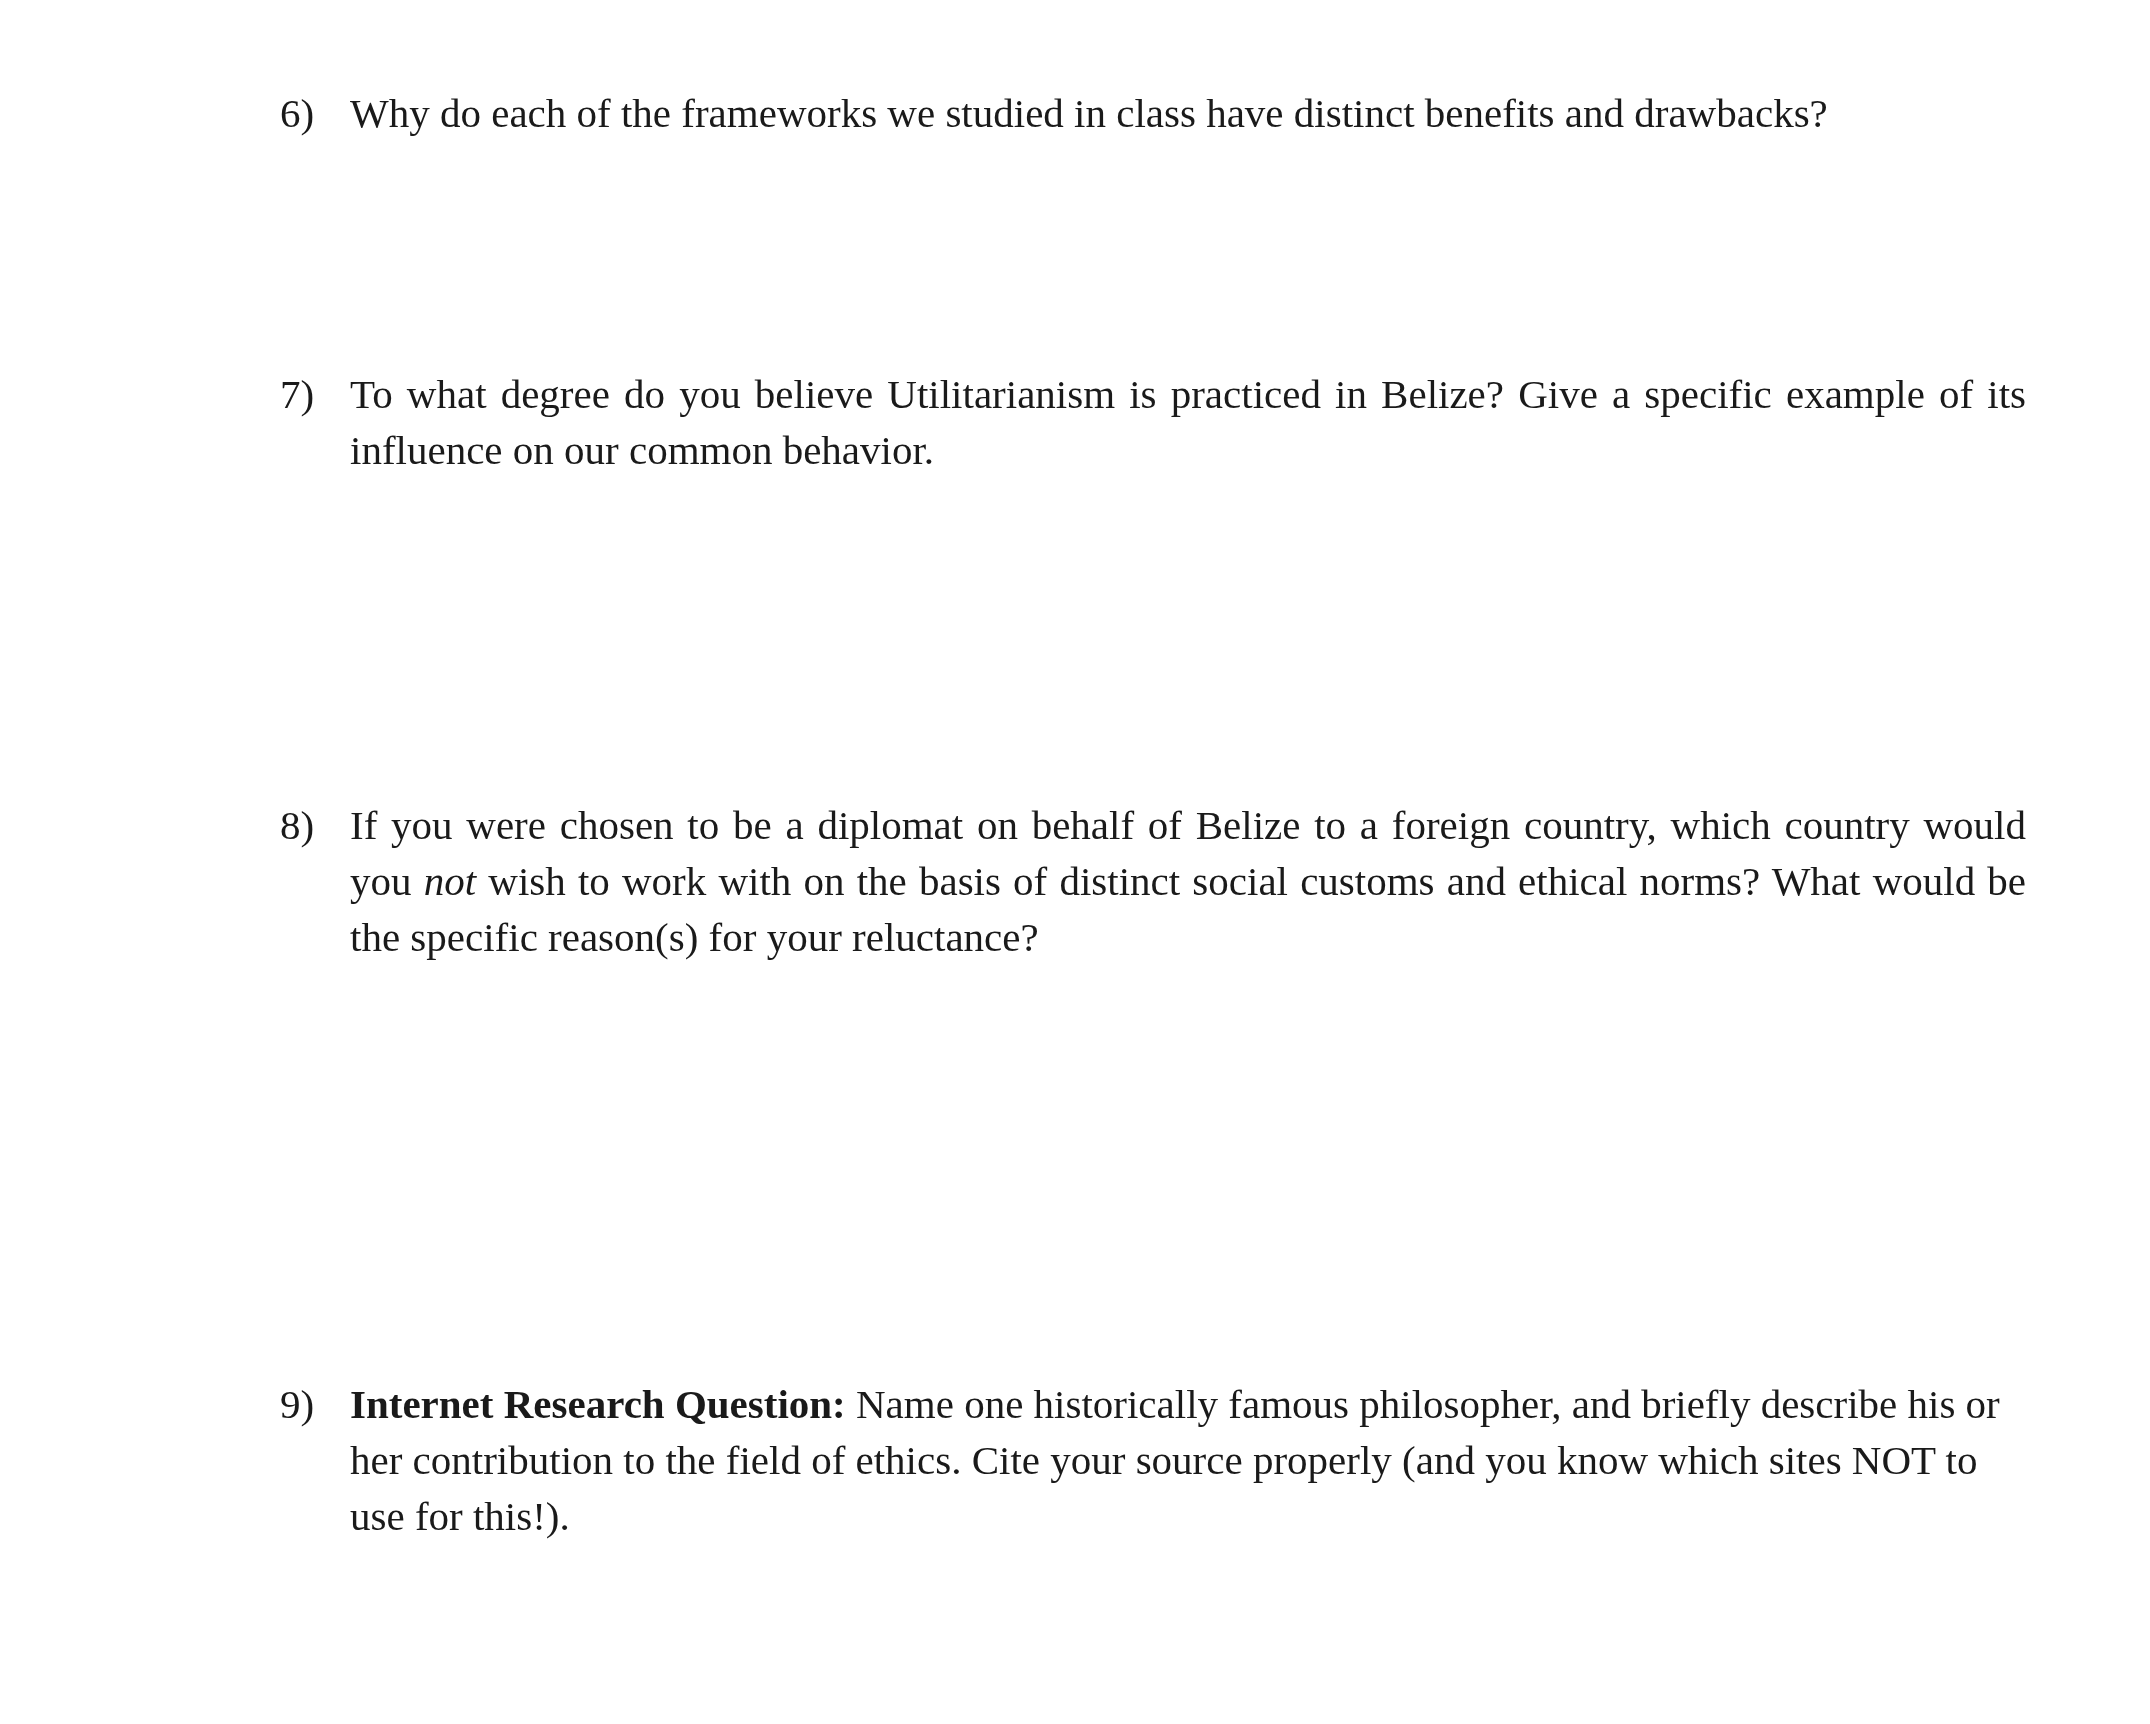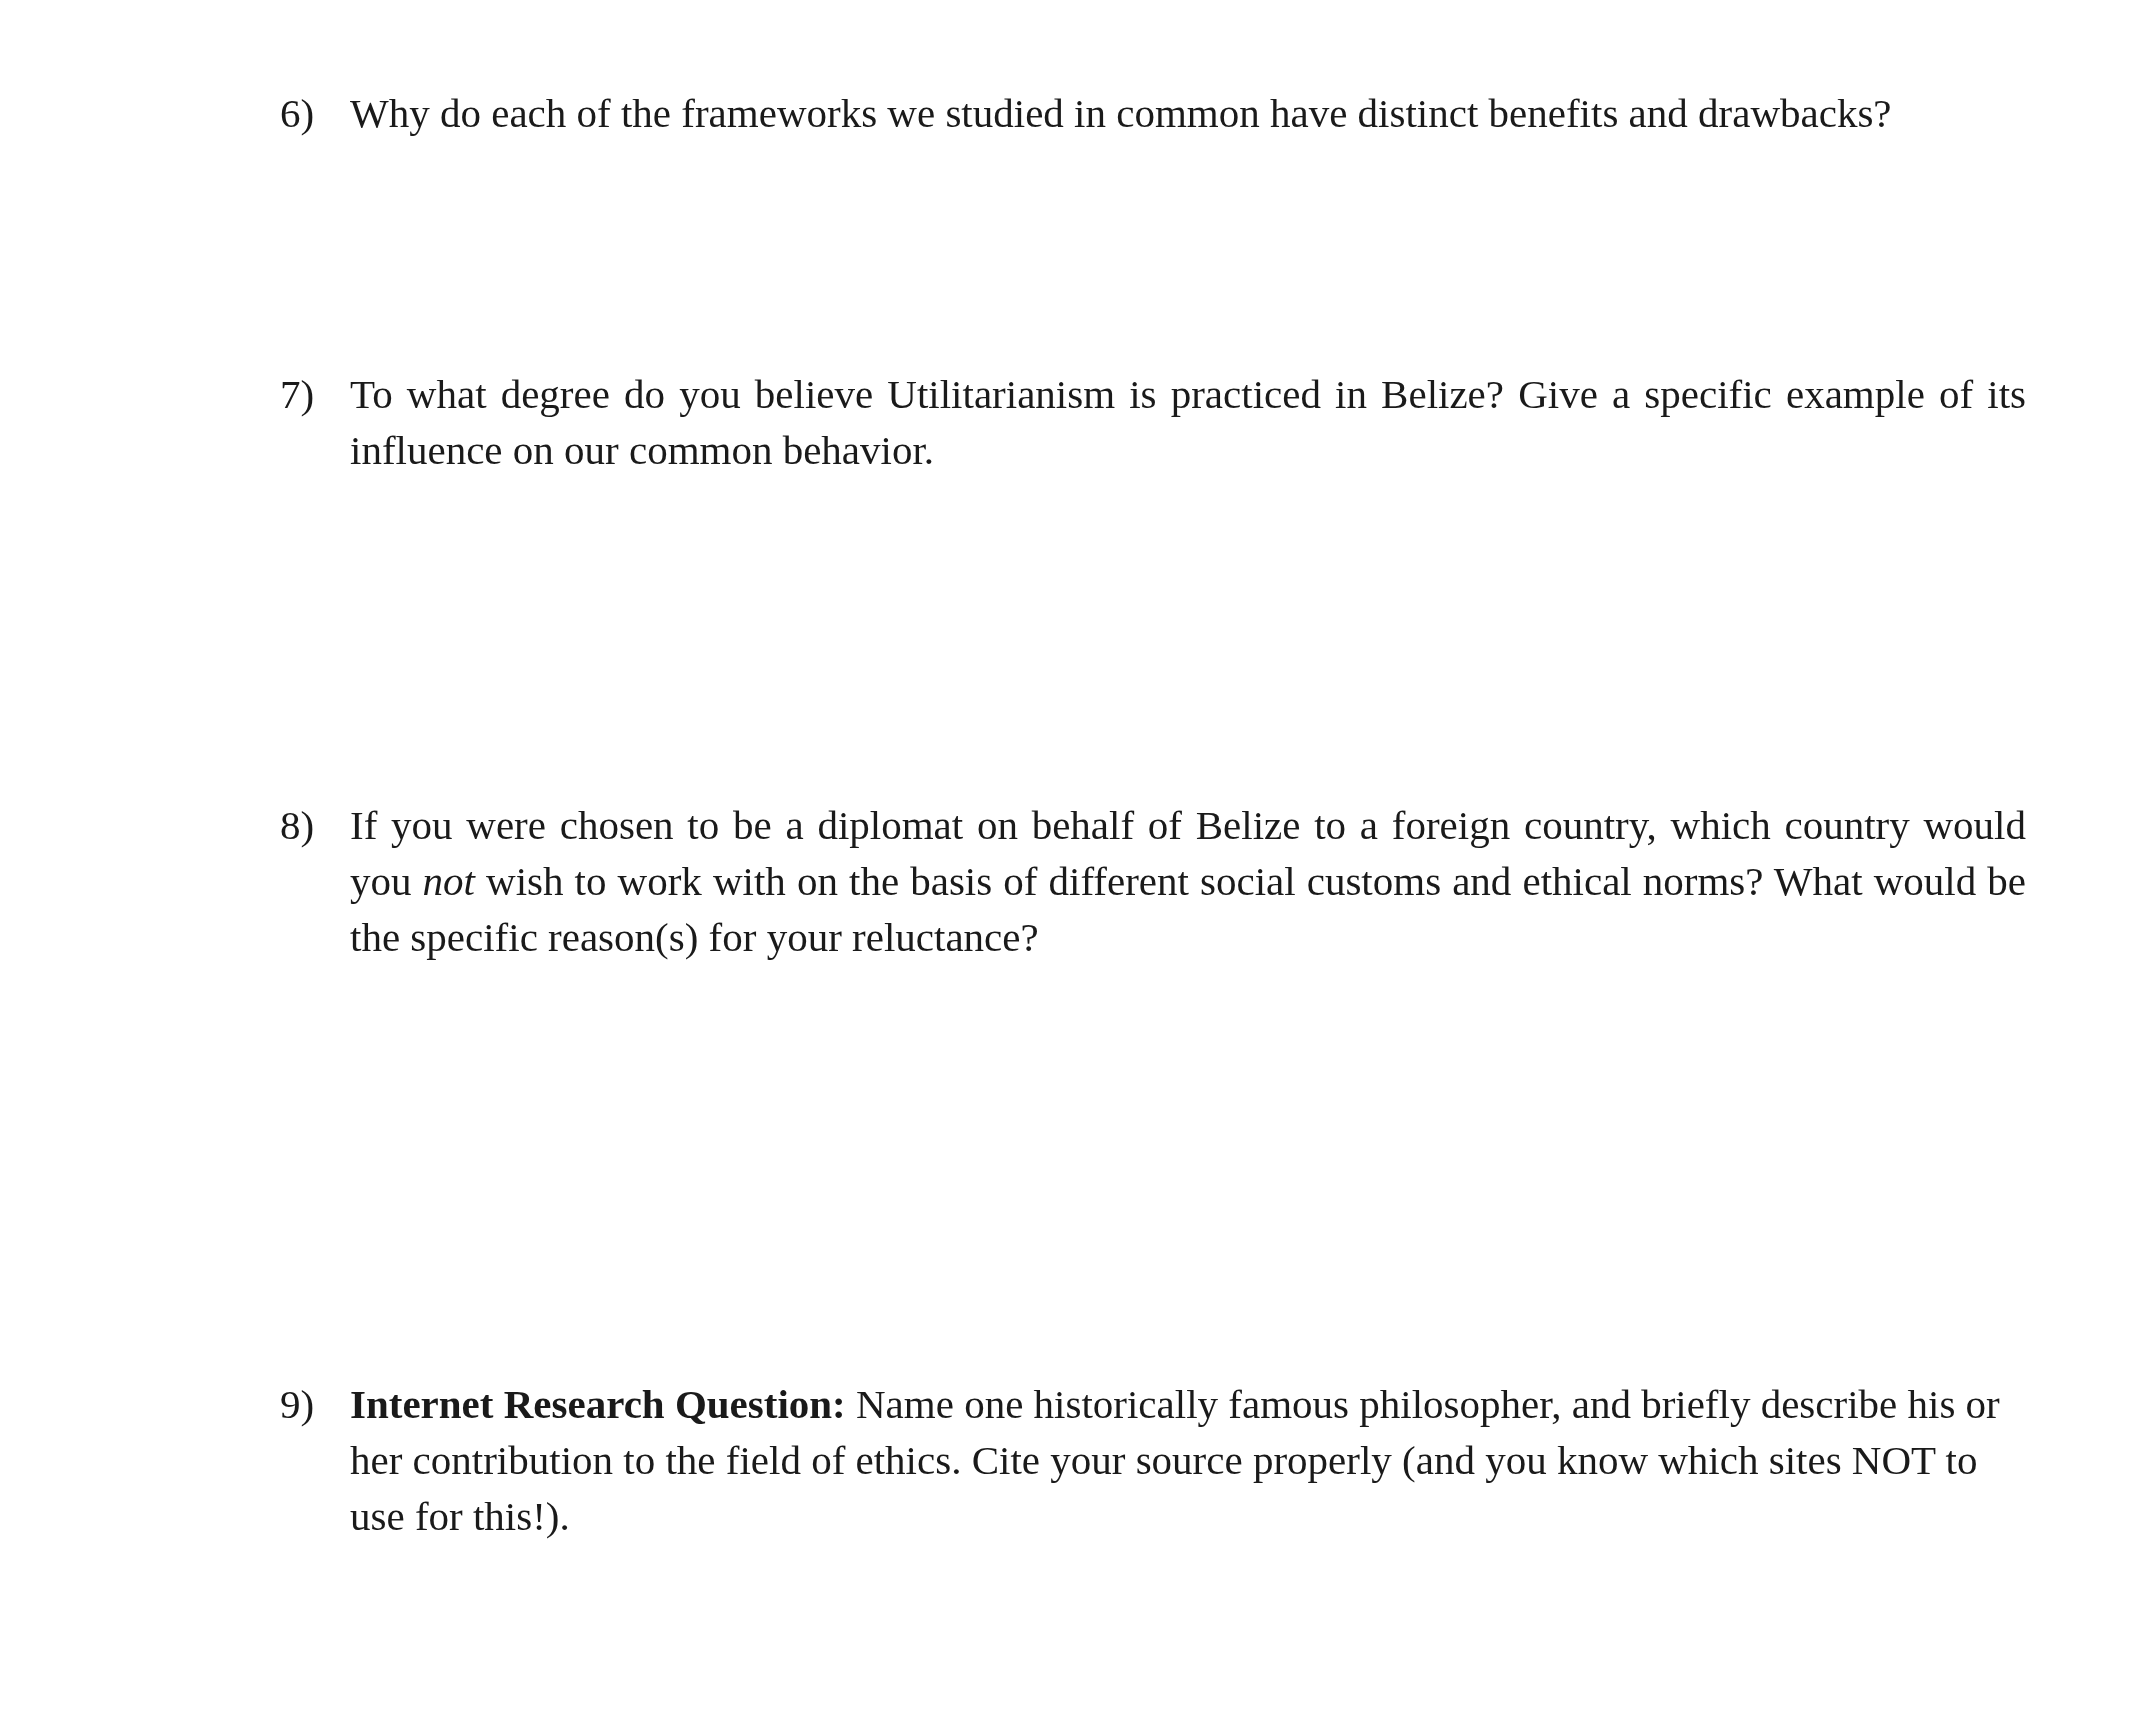--- a/index.html
+++ b/index.html
@@ -10,30 +10,30 @@
   .q .body { margin-left: 70px; text-align: justify; }
   .q .body.nojust { text-align: left; }
   b { font-weight: bold; }
   i { }
 </style>
 </head>
 <body>
 
 <div class="q" style="top:85px;">
   <span class="num">6)</span>
-  <div class="body nojust">Why do each of the frameworks we studied in common have distinct benefits and drawbacks?</div>
+  <div class="body nojust">Why do each of the frameworks we studied in class have distinct benefits and drawbacks?</div>
 </div>
 
 <div class="q" style="top:366px;">
   <span class="num">7)</span>
   <div class="body">To what degree do you believe Utilitarianism is practiced in Belize?  Give a specific example of its influence on our common behavior.</div>
 </div>
 
 <div class="q" style="top:797px;">
   <span class="num">8)</span>
-  <div class="body"><span>If you were chosen to be a diplomat on behalf of Belize to a foreign country, which country would you </span><i>not</i><span> wish to work with on the basis of different social customs and ethical norms? What would be the specific reason(s) for your reluctance?</span></div>
+  <div class="body"><span>If you were chosen to be a diplomat on behalf of Belize to a foreign country, which country would you </span><i>not</i><span> wish to work with on the basis of distinct social customs and ethical norms? What would be the specific reason(s) for your reluctance?</span></div>
 </div>
 
 <div class="q" style="top:1376px;">
   <span class="num">9)</span>
   <div class="body nojust"><b>Internet Research Question:</b><span> Name one historically famous philosopher, and briefly describe his or her contribution to the field of ethics.  Cite your source properly (and you know which sites NOT to use for this!).</span></div>
 </div>
 
 
 </body></html>

